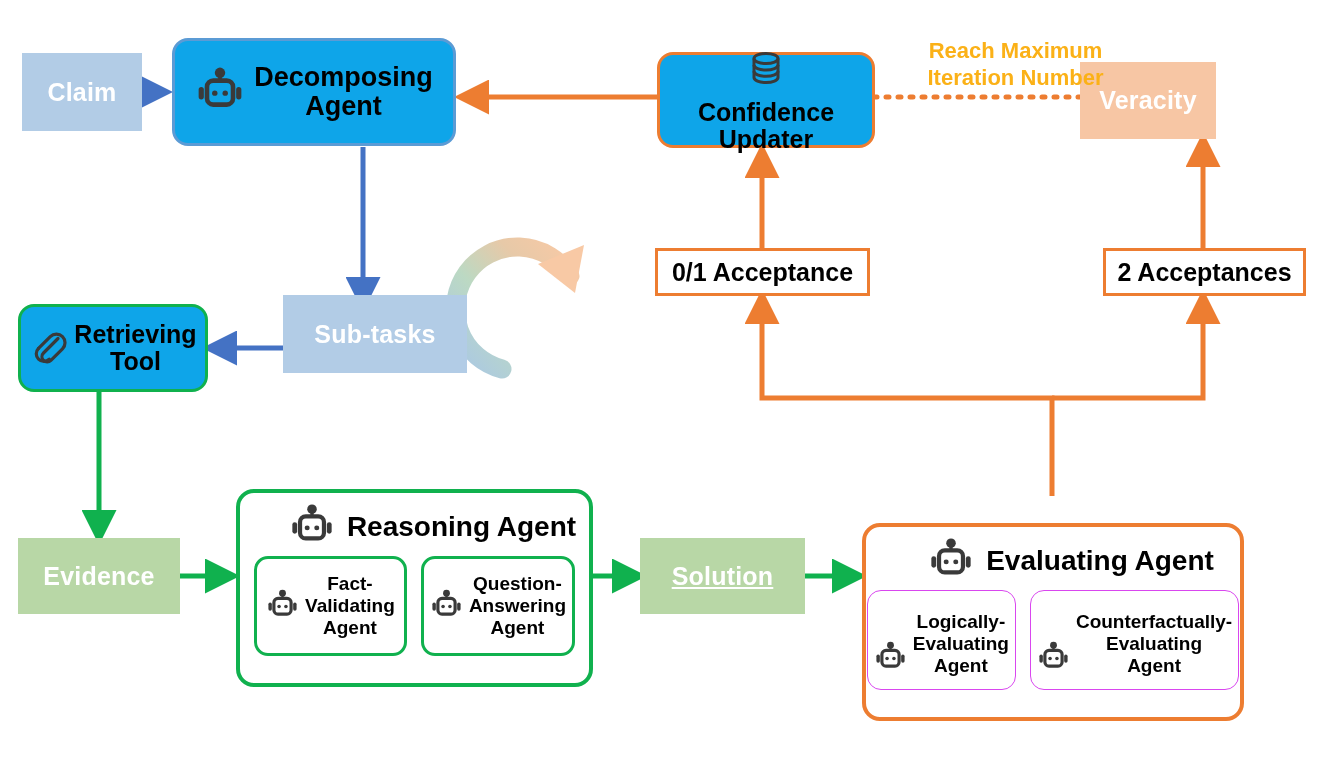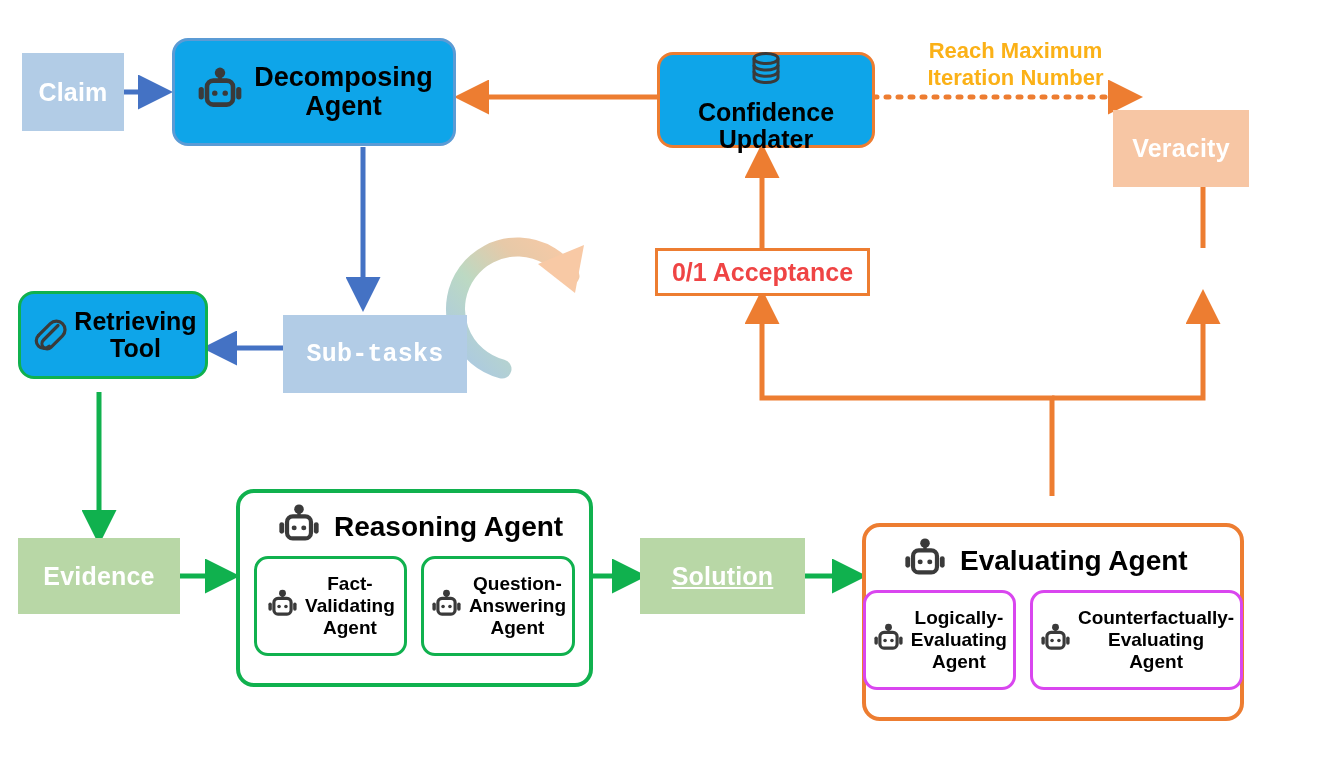--- a/index.html
+++ b/index.html
@@ -22,33 +22,33 @@
   .card.orange{border-color:#ed7d31;}
 
   .cardrow{display:flex;align-items:center;justify-content:center;gap:9px;width:100%;}
   .cardtitle{font-weight:bold;color:#000;font-size:27px;line-height:1.07;text-align:center;}
   .cardtitle.small{font-size:25px;}
 
   
   .group{position:absolute;background:#fff;border-radius:18px;box-sizing:border-box;}
   .group.green{border:4px solid #10b14e;}
   .group.orange{border:4px solid #ed7d31;margin-top:27px;}
-  .grouphead{display:flex;align-items:center;gap:12px;height:58px;margin-top:5px;padding-left:36px;}
+  .grouphead{display:flex;align-items:center;justify-content:center;gap:12px;height:58px;margin-top:5px;padding-left:36px;}
   .grouphead .cardtitle{font-size:28px;}
   .subrow{display:flex;gap:14px;justify-content:center;padding:0 14px;}
   .subcard{flex:1;background:#fff;border-radius:14px;box-sizing:border-box;height:100px;
            display:flex;align-items:center;justify-content:center;gap:6px;padding:12px 6px;}
   .subcard.green{border:3px solid #10b14e;}
-  .subcard.orange{border:3px solid #d946ef;}
+  .subcard.orange{border:1px solid #d946ef;align-items:flex-end;}
   .subtitle{font-weight:bold;font-size:19px;line-height:1.16;color:#000;text-align:center;}
 
   
   .cond{position:absolute;box-sizing:border-box;border:3px solid #ed7d31;background:#fff;
         display:flex;align-items:center;justify-content:center;
-        color:#ef4444;font-weight:bold;font-size:25px;}
+        color:#000000;font-weight:bold;font-size:25px;}
 
   .note{position:absolute;color:#fbb117;font-weight:bold;font-size:22px;line-height:1.22;text-align:center;}
 
   .loop{position:absolute;}
   .ico{display:block;flex:none;}
 </style>
 </head>
 <body>
 
 <div id="stage">
@@ -120,21 +120,21 @@
     <g>
       <path d="M874,97 L1136,97" stroke="#ed7d31" stroke-width="5" fill="none" stroke-dasharray="3 9" stroke-linecap="round" marker-end="url(#ahOrange)"></path>
     </g>
 
     <g class="loop">
       <path d="M 502,369 A 62,62 0 1 1 570,276" stroke="url(#loopGrad)" stroke-width="19" fill="none" stroke-linecap="round"></path>
       <path d="M 584,245 L 538,264 L 575,293 Z" fill="#f8c9a5"></path>
     </g>
   </svg>
 
-  <div class="node databox blue" style="left:22px;top:53px;width:102px;height:78px;">
+  <div class="node databox blue" style="left:22px;top:53px;width:120px;height:78px;">
     <span>Claim</span>
   </div>
 
   <div class="node card blue" style="left:172px;top:38px;width:284px;height:108px;">
     <div class="cardrow">
       <span class="ico">
         <svg width="50" height="50" viewBox="0 0 48 48">
           <circle cx="24" cy="7.5" r="5" fill="#3a3a3a"></circle>
           <rect x="22.3" y="9" width="3.4" height="7" fill="#3a3a3a"></rect>
           <rect x="11.5" y="15" width="25" height="23" rx="6" ry="6" fill="none" stroke="#3a3a3a" stroke-width="4.4"></rect>
@@ -161,39 +161,42 @@
           <path d="M8,23.3 A12,5 0 0 0 32,23.3" fill="none" stroke="#3a3a3a" stroke-width="3"></path>
         </svg>
       </span>
       <div class="cardtitle small">
         <div>Confidence</div>
         <div>Updater</div>
       </div>
     </div>
   </div>
 
-  <div class="node databox peach" style="left:1113px;top:62px;width:136px;height:77px;margin-top:48px;">
+  <div class="node databox peach" style="left:1080px;top:62px;width:136px;height:77px;">
     <span>Veracity</span>
   </div>
 
   <div class="note" style="left:908px;top:38px;width:215px;">
     <div>Reach Maximum</div>
     <div>Iteration Number</div>
   </div>
 
   <div class="cond" style="left:655px;top:248px;width:215px;height:48px;">
     <span>0/1 Acceptance</span>
   </div>
 
-
-  <div class="node databox blue" style="left:283px;top:315px;width:184px;height:78px;font-family:Liberation Mono, monospace;">
+  <div class="cond" style="left:1103px;top:248px;width:203px;height:48px;">
+    <span>2 Acceptances</span>
+  </div>
+
+  <div class="node databox blue" style="left:283px;top:295px;width:184px;height:78px;">
     <span>Sub-tasks</span>
   </div>
 
-  <div class="node card green" style="left:18px;top:291px;width:190px;height:88px;">
+  <div class="node card green" style="left:18px;top:304px;width:190px;height:88px;">
     <div class="cardrow" style="gap:5px;">
       <span class="ico">
         <svg width="40" height="40" viewBox="0 0 40 40">
           <path d="M29,12.5 L14.5,27 a5.2,5.2 0 0 0 7.4,7.4 L33.5,22.8 a8.6,8.6 0 0 0 -12.2,-12.2 L9.5,22.4" fill="none" stroke="#3a3a3a" stroke-width="3.2" stroke-linecap="round"></path>
           <path d="M9.5,22.4 a7.6,7.6 0 0 0 10.8,10.8" fill="none" stroke="#3a3a3a" stroke-width="3.2" stroke-linecap="round"></path>
         </svg>
       </span>
       <div class="cardtitle small">
         <div>Retrieving</div>
         <div>Tool</div>

